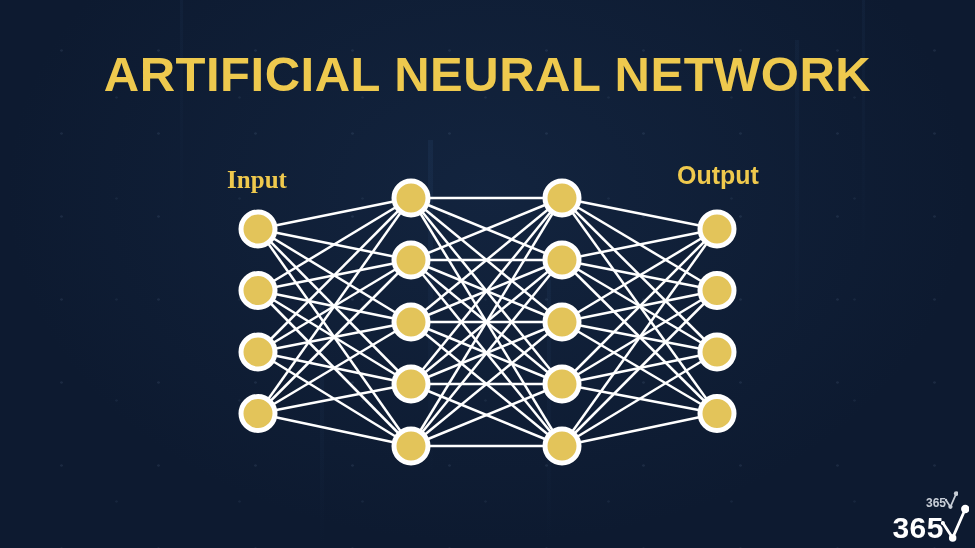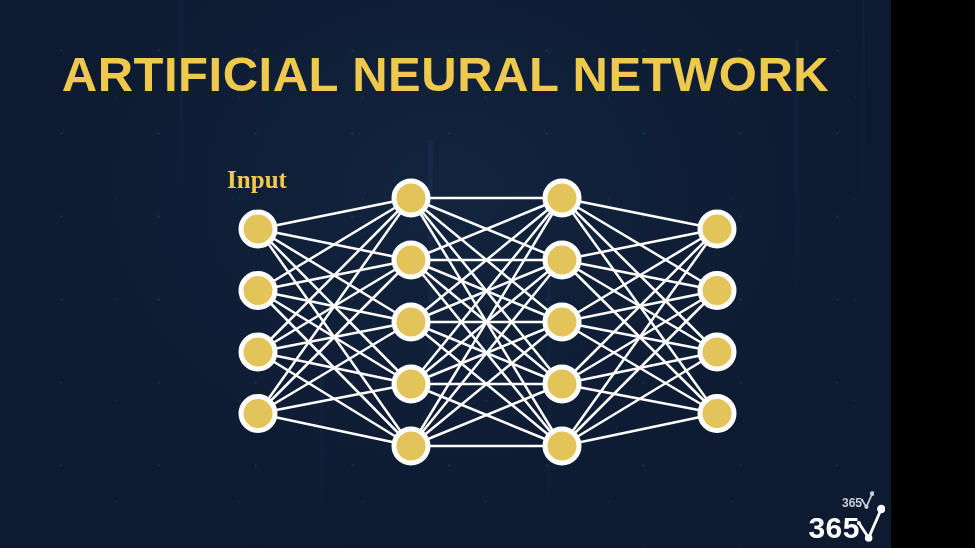--- a/index.html
+++ b/index.html
@@ -2,21 +2,21 @@
 <html style="--bg: #0d1a30; --title-yellow: #eec94e; --label-yellow: #efc94d;"><head>
 <meta charset="utf-8">
 <style>
   html, body {
     margin: 0; padding: 0;
     background: #000;
     font-family: "Liberation Sans", sans-serif;
   }
   .stage {
     position: relative;
-    width: 891px; height: 548px;
+    width: 975px; height: 548px;
     overflow: hidden;
     background:
       radial-gradient(ellipse at 50% 35%, rgba(35,65,105,0.25), rgba(0,0,0,0) 70%),
       var(--bg, #0d1a30);
   }
   
   .bg-texture {
     position: absolute; inset: 0;
     pointer-events: none;
     background:
@@ -176,20 +176,21 @@
       <circle cx="562" cy="322" r="17" fill="#e3c45a" stroke="#ffffff" stroke-width="5"></circle>
       <circle cx="562" cy="384" r="17" fill="#e3c45a" stroke="#ffffff" stroke-width="5"></circle>
       <circle cx="562" cy="446" r="17" fill="#e3c45a" stroke="#ffffff" stroke-width="5"></circle>
       <circle cx="717" cy="229" r="17" fill="#e3c45a" stroke="#ffffff" stroke-width="5"></circle>
       <circle cx="717" cy="290.5" r="17" fill="#e3c45a" stroke="#ffffff" stroke-width="5"></circle>
       <circle cx="717" cy="352" r="17" fill="#e3c45a" stroke="#ffffff" stroke-width="5"></circle>
       <circle cx="717" cy="413.5" r="17" fill="#e3c45a" stroke="#ffffff" stroke-width="5"></circle>
     </svg>
 
   <span class="layer-label label-input">Input</span>
+  <span class="layer-label label-output">Output</span>
 
   <div class="logo-small">
     <span class="brand-num">365</span>
     <svg width="13" height="18" viewBox="0 0 30 42">
       <polyline points="2,21 12.5,37 26,6" stroke="currentColor" stroke-width="4" stroke-linecap="round" stroke-linejoin="round" fill="none"></polyline>
       <circle cx="2" cy="21" r="3" fill="currentColor"></circle>
       <circle cx="12.5" cy="37" r="5" fill="currentColor"></circle>
       <circle cx="26" cy="6" r="5.5" fill="currentColor"></circle>
     </svg>
   </div>

